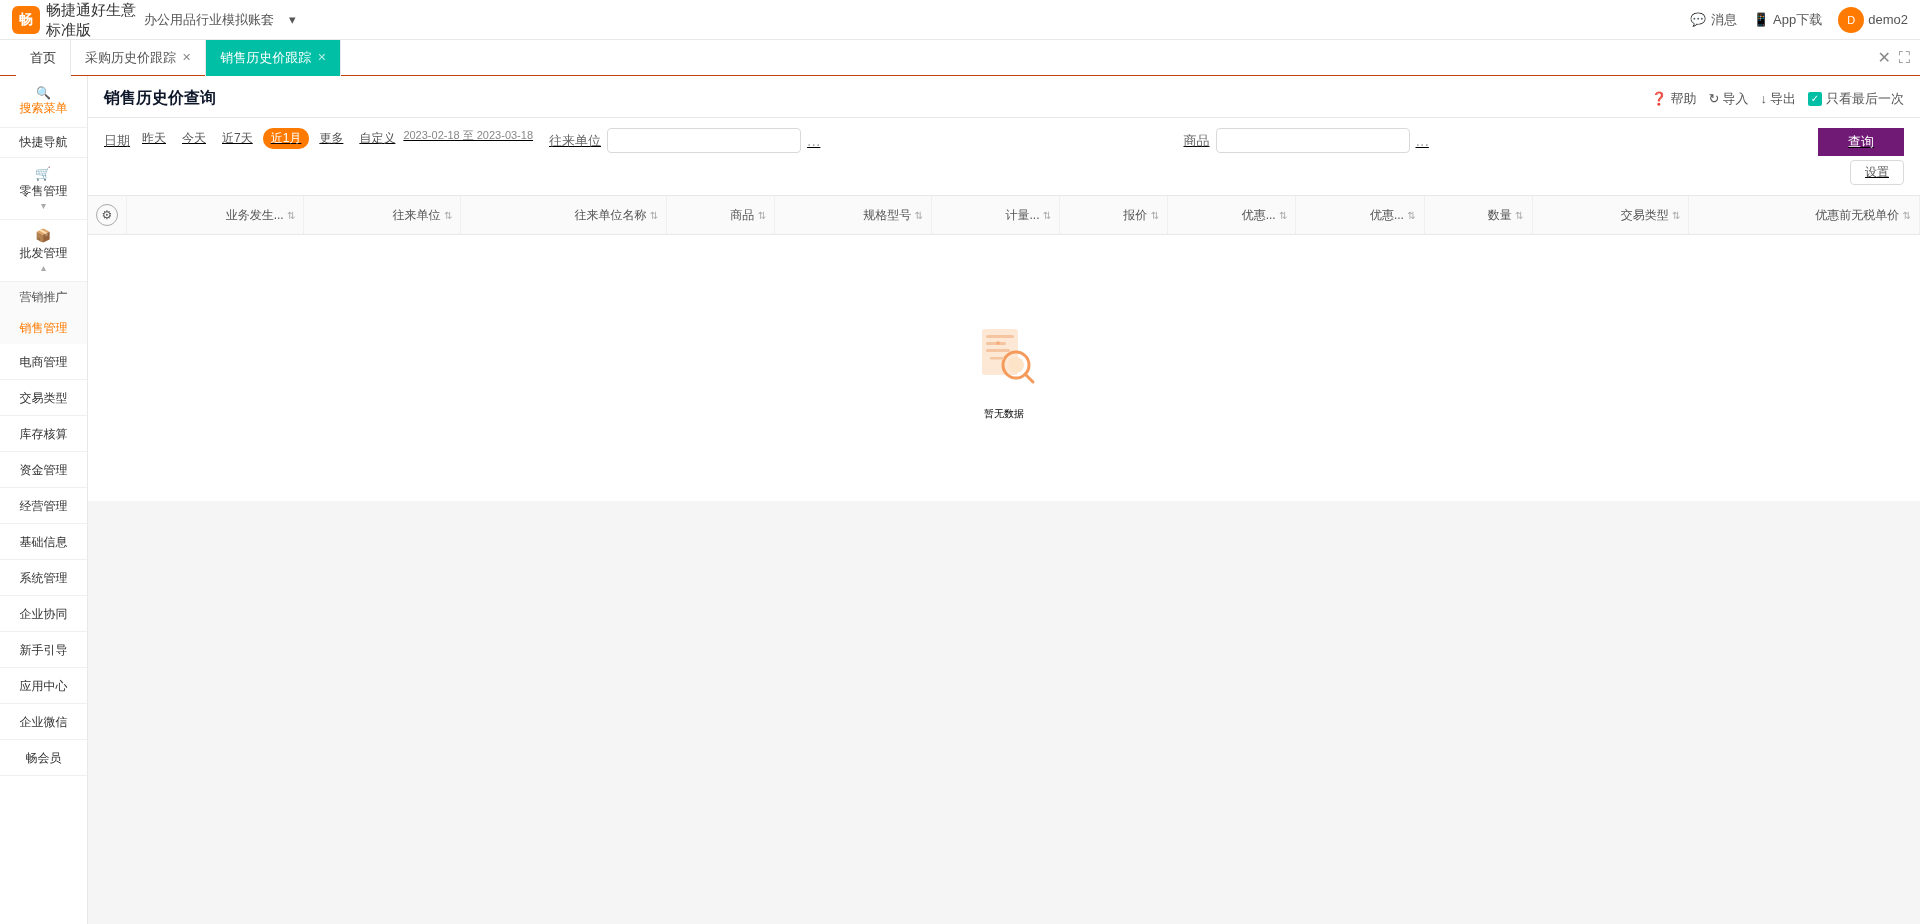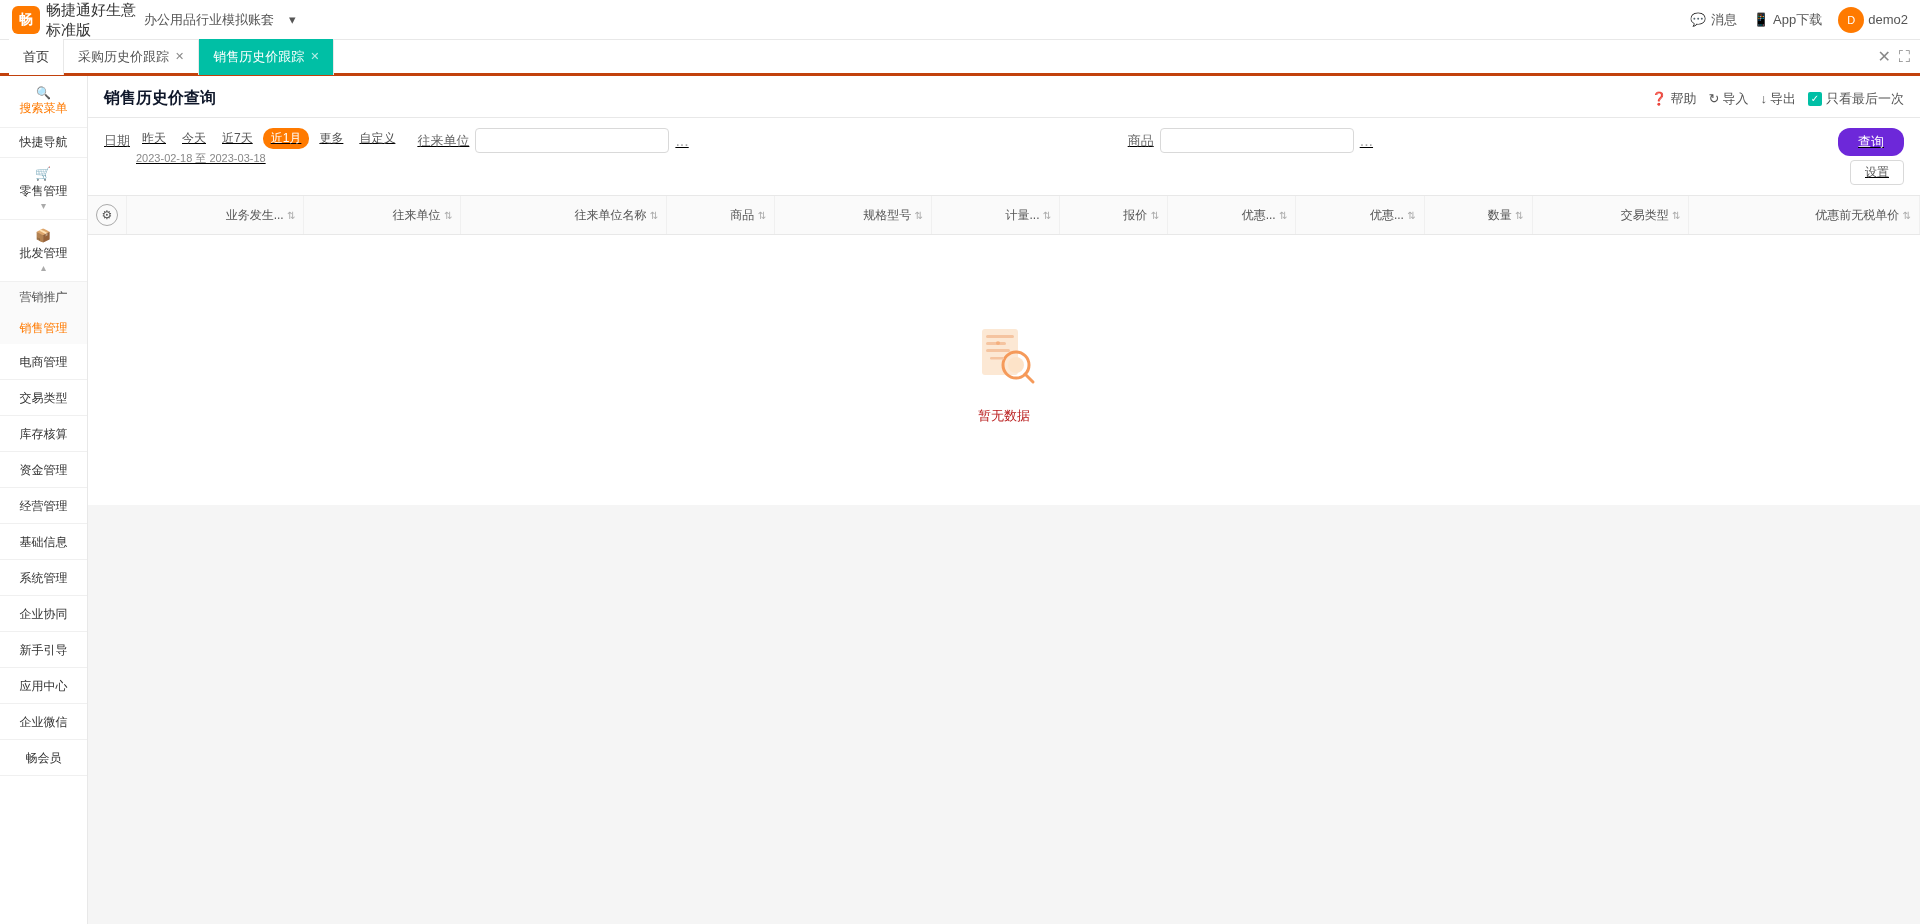--- a/index.html
+++ b/index.html
@@ -10,21 +10,21 @@
     .topbar-left { display: flex; align-items: center; gap: 8px; }
     .logo-area { display: flex; align-items: center; gap: 6px; }
     .logo-icon { width: 28px; height: 28px; background: #ff7a00; border-radius: 6px; display: flex; align-items: center; justify-content: center; color: white; font-size: 14px; font-weight: bold; }
     .logo-text { font-size: 15px; color: #333; line-height: 1.3; }
     .topbar-dropdown { display: flex; align-items: center; gap: 15px; color: #555; font-size: 13px; cursor: pointer; }
     .topbar-right { display: flex; align-items: center; gap: 16px; color: #555; font-size: 13px; }
     .topbar-right-item { display: flex; align-items: center; gap: 4px; cursor: pointer; }
     .avatar { width: 26px; height: 26px; border-radius: 50%; background: #ff7a00; color: white; display: flex; align-items: center; justify-content: center; font-size: 11px; }
 
     
-    .tabbar { height: 36px; background: #fff; display: flex; align-items: center; border-bottom: 3px solid #c2410c; flex-shrink: 0; padding: 0 0 0 9px; justify-content: space-between; }
+    .tabbar { height: 36px; background: #fff; display: flex; align-items: center; border-bottom: 1px solid #c2410c; flex-shrink: 0; padding: 0 0 0 16px; justify-content: space-between; }
     .tab { display: flex; align-items: center; gap: 6px; padding: 0 14px; height: 36px; cursor: pointer; font-size: 13px; color: #555; border-right: 1px solid #e8e8e8; }
     .tab.home { background: #fff; color: #333; }
     .tab.active { background: #00bfa5; color: #fff; }
     .tab-close { font-size: 11px; cursor: pointer; opacity: 0.7; }
     .tabbar-actions { margin-left: auto; display: flex; align-items: center; gap: 8px; padding-right: 10px; }
     .tabbar-action-btn { cursor: pointer; color: #888; font-size: 16px; }
 
     
     .main-layout { display: flex; flex: 1; overflow: hidden; }
 
@@ -47,43 +47,43 @@
     .page-title { font-size: 16px; font-weight: bold; color: #0f172a; }
     .page-header-actions { display: flex; align-items: center; gap: 12px; font-size: 13px; color: #555; }
     .page-header-actions span { cursor: pointer; display: flex; align-items: center; gap: 3px; }
     .only-last-checkbox { display: flex; align-items: center; gap: 4px; }
     .checkbox-checked { width: 14px; height: 14px; background: #00bfa5; border-radius: 2px; display: flex; align-items: center; justify-content: center; color: white; font-size: 10px; }
 
     
     .filter-bar { background: #fff; padding: 10px 16px; display: flex; align-items: flex-start; gap: 16px; flex-wrap: wrap; border-bottom: 1px solid #e8e8e8; text-decoration: underline; }
     .filter-group { display: flex; align-items: flex-start; gap: 6px; }
     .filter-label { color: #666; font-size: 13px; white-space: nowrap; margin-top: 4px; }
-    .filter-dates { display: flex; flex-direction: column; gap: 2px; }
+    .filter-dates { display: flex; flex-direction: row; gap: 2px; }
     .date-btns { display: flex; align-items: center; gap: 4px; }
     .date-btn { padding: 2px 6px; font-size: 12px; color: #555; cursor: pointer; border-radius: 3px; }
     .date-btn.active { background: #ff7a00; color: white; border-radius: 10px; padding: 2px 8px; }
     .date-range-text { font-size: 11px; color: #888; }
     .filter-input-group { display: flex; align-items: center; gap: 6px; flex: 1; }
     .filter-input-label { color: #666; font-size: 13px; white-space: nowrap; }
     .filter-input { border: 1px solid #d9d9d9; border-radius: 4px; padding: 4px 8px; font-size: 13px; min-width: 140px; color: #333; }
     .filter-dots { color: #aaa; font-size: 16px; cursor: pointer; }
     .filter-actions { margin-left: auto; display: flex; flex-direction: column; gap: 4px; align-items: flex-end; }
-    .btn-query { background: #6d28d9; color: white; border: none; border-radius: 12px; padding: 5px 20px; font-size: 13px; cursor: pointer; }
+    .btn-query { background: #701a75; color: white; border: none; border-radius: 0; padding: 5px 30px; font-size: 13px; cursor: pointer; }
     .btn-settings { background: #fff; color: #555; border: 1px solid #d9d9d9; border-radius: 4px; padding: 3px 14px; font-size: 12px; cursor: pointer; }
 
     
     .table-container { background: #fff; margin: 0; overflow: auto; }
     .data-table { width: 100%; border-collapse: collapse; font-size: 12px; }
     .data-table th { background: #fafafa; border-bottom: 1px solid #e8e8e8; border-right: 1px solid #f0f0f0; padding: 8px 8px; color: #555; font-weight: normal; text-align: right; white-space: nowrap; cursor: pointer; }
     .data-table th:first-child { width: 36px; text-align: center; }
     .data-table th .sort-icon { color: #aaa; font-size: 10px; }
 
     
     .empty-state { display: flex; flex-direction: column; align-items: center; justify-content: center; padding: 80px 0; background: #fff; }
-    .empty-text { color: #b91c1c; font-size: 13px; margin-top: 12px; }
+    .empty-text { color: #000000; font-size: 10px; margin-top: 12px; }
 
     
     .empty-svg { width: 80px; height: 80px; }
 
     .gear-icon-cell { display: flex; align-items: center; justify-content: center; }
     .gear-circle { width: 22px; height: 22px; border: 1.5px solid #aaa; border-radius: 50%; display: flex; align-items: center; justify-content: center; cursor: pointer; }
   </style>
 </head>
 <body>
 

